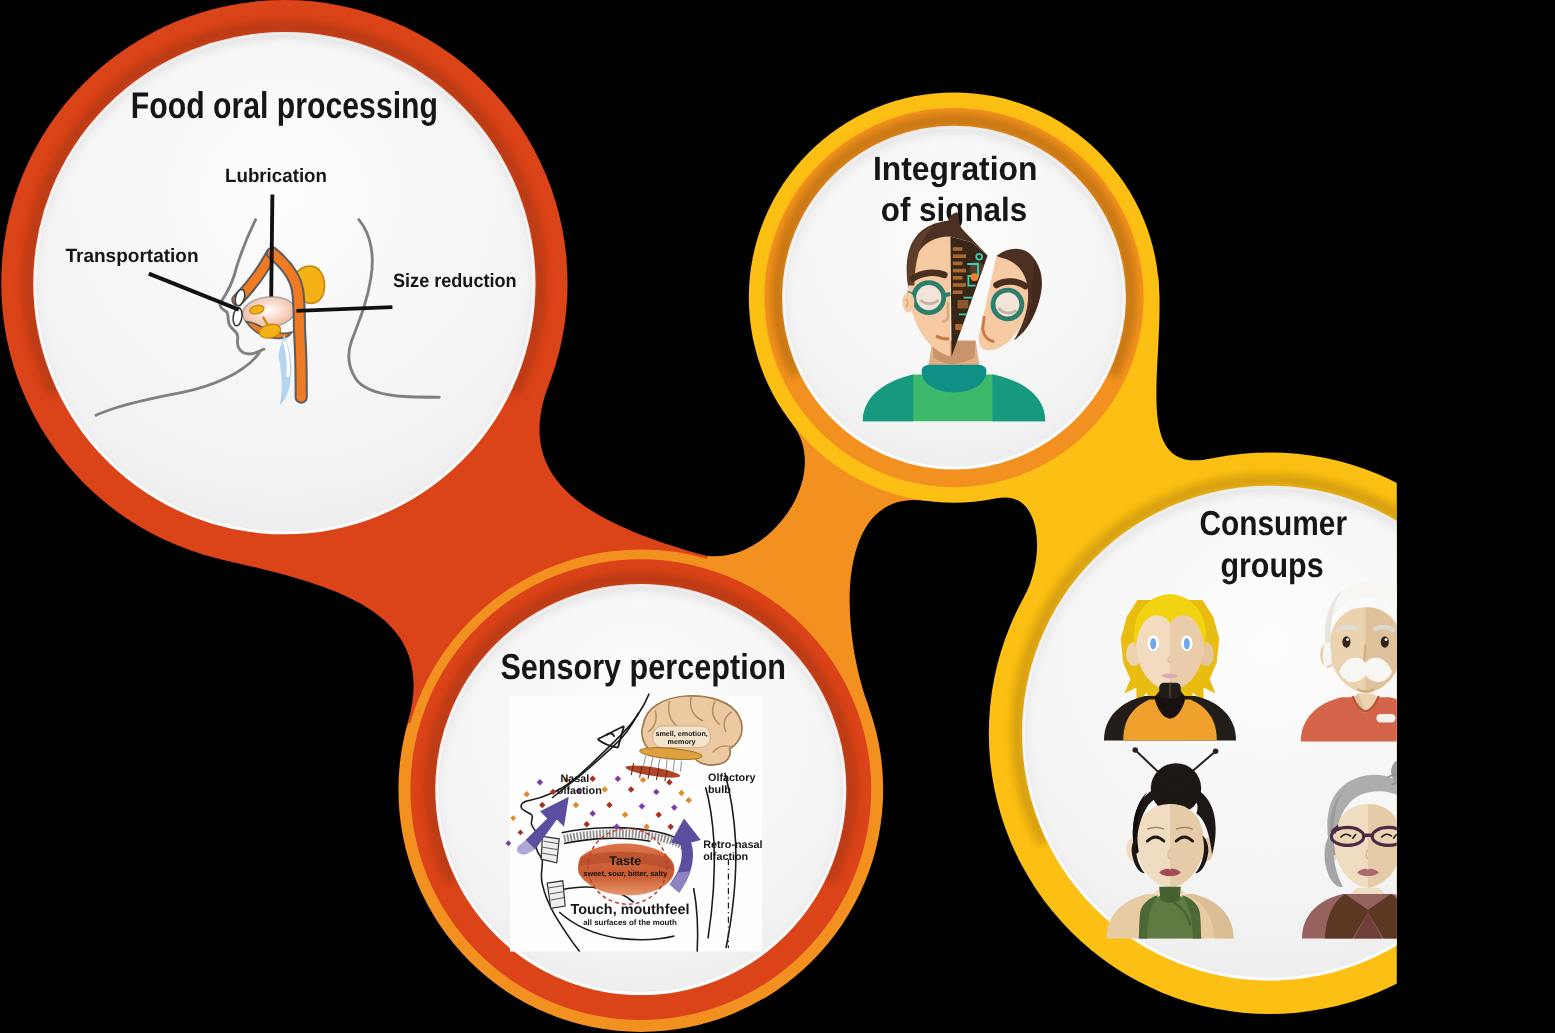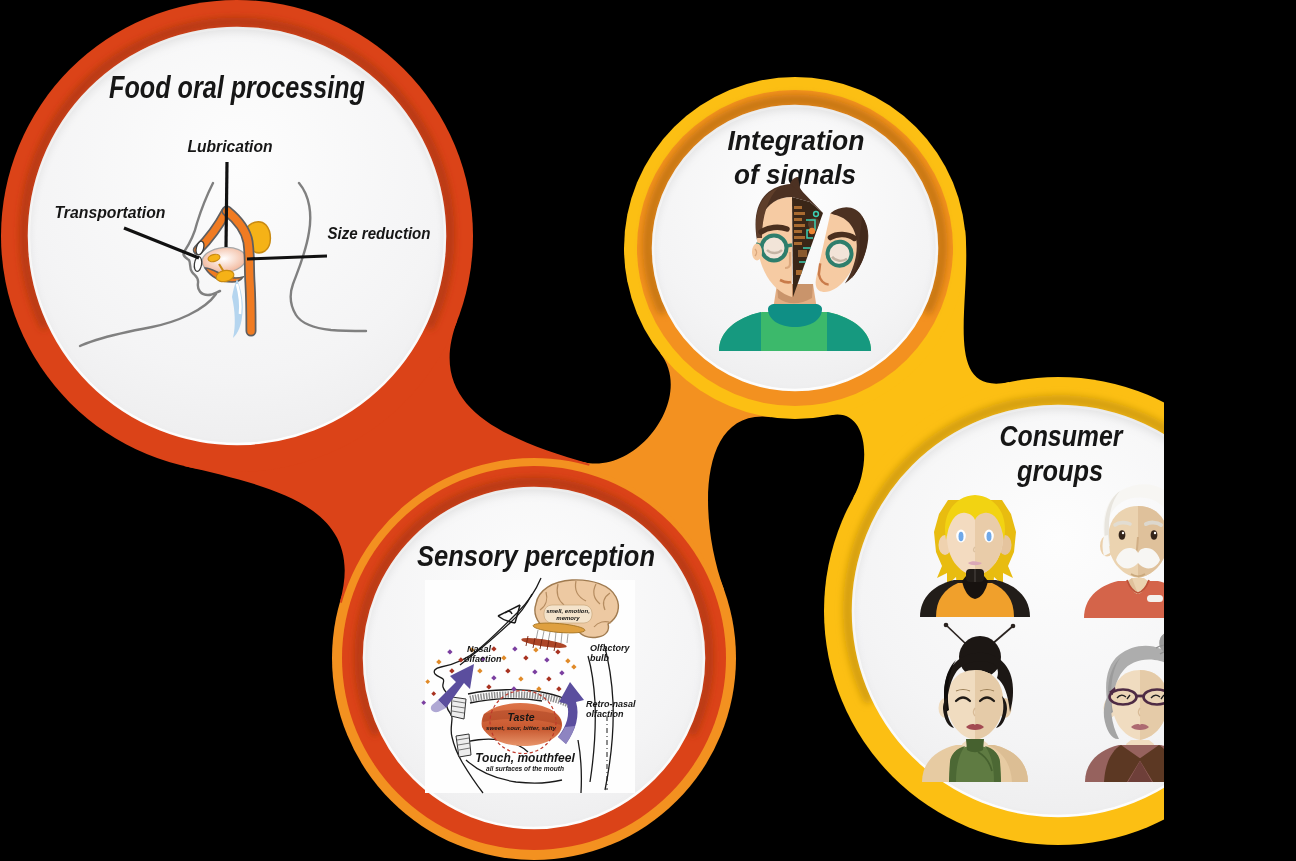--- a/index.html
+++ b/index.html
@@ -1,16 +1,16 @@
 <!DOCTYPE html>
 <html><head>
 <meta charset="utf-8">
 <style>
   html,body{margin:0;padding:0;background:#000;}
-  .stage{position:relative;width:1164px;height:861px;background:#000;overflow:hidden;font-style:italic;}
+  .stage{position:relative;width:1164px;height:861px;background:#000;overflow:hidden;}
   svg{display:block;}
   text{font-family:"Liberation Sans", sans-serif;fill:#161616;}
   .title{font-weight:bold;}
 </style>
 </head>
 <body>
 
 <div class="stage">
 <svg width="1296" height="861" viewBox="0 0 1296 861">
   <defs>

